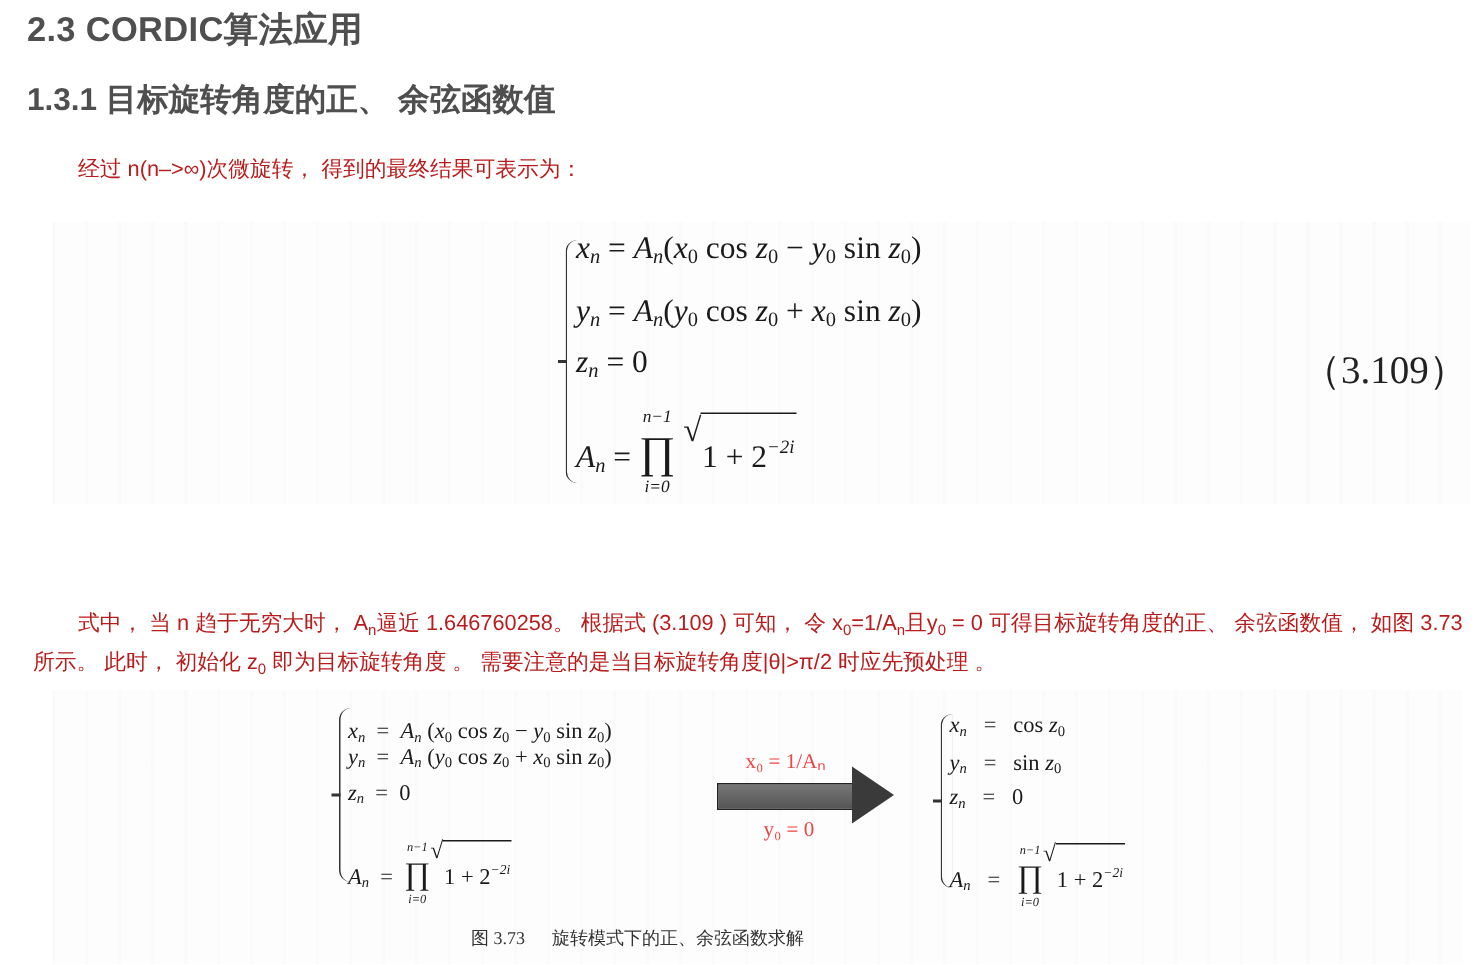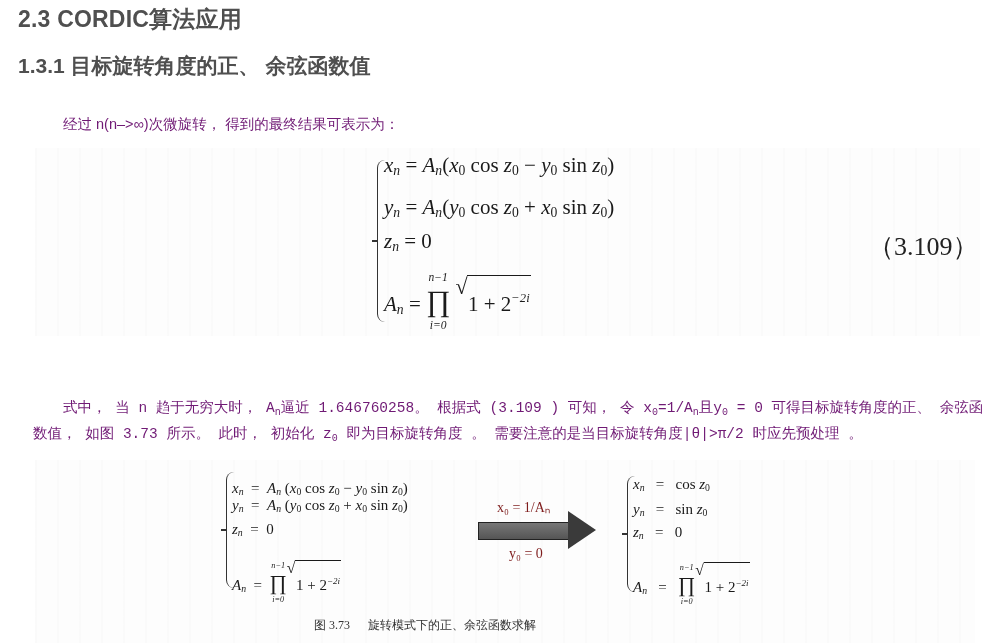--- a/index.html
+++ b/index.html
@@ -11,24 +11,24 @@
   .h2 {
     position: absolute; left: 18px; top: 4px;
     font-size: 23px; font-weight: bold; color: #4f4f4f; margin: 0;
     letter-spacing: 0.2px;
   }
   .h3 {
     position: absolute; left: 18px; top: 52px;
     font-size: 21px; font-weight: bold; color: #4f4f4f; margin: 0;
   }
   .para {
-    position: absolute; font-size: 14.5px; color: #701a75; line-height: 26px; margin: 15px;
+    position: absolute; font-size: 14.5px; color: #b91c1c; line-height: 26px; margin: 4px;
   }
   .p1 { left: 48px; top: 96px; }
-  .p2 { left: 18px; top: 380px; width: 960px; text-indent: 30px; font-family: Liberation Mono, monospace; }
+  .p2 { left: 18px; top: 399px; width: 960px; text-indent: 30px; }
   sub { font-size: 10px; vertical-align: -3px; line-height: 0; }
 
   .figbox {
     position: absolute; background: #fdfdfd;
     background-image: repeating-linear-gradient(90deg, rgba(0,0,0,0.012) 0 2px, rgba(0,0,0,0) 2px 22px);
   }
   .fig1 { left: 35px; top: 148px; width: 945px; height: 188px; }
   .fig2 { left: 35px; top: 460px; width: 940px; height: 183px; }
 
   .math { font-family: "Liberation Serif", "DejaVu Serif", serif; color: #1a1a1a; position: absolute; }
@@ -58,21 +58,21 @@
   .arrow {
     position: absolute; left: 478px; top: 522px; width: 92px; height: 16px;
     background: linear-gradient(#777, #555);
     border: 1px solid #222;
   }
   .arrowhead {
     position: absolute; left: 568px; top: 511px; width: 0; height: 0;
     border-top: 19px solid transparent; border-bottom: 19px solid transparent;
     border-left: 28px solid #3a3a3a;
   }
-  .cond { position: absolute; font-family: "Liberation Serif", serif; font-size: 14px; color: #7f1d1d; }
+  .cond { position: absolute; font-family: "Liberation Serif", serif; font-size: 14px; color: #ef4444; }
   .caption {
     position: absolute; left: 314px; top: 617px; font-family: "Liberation Serif", "DejaVu Serif", serif;
     font-size: 12px; color: #333; white-space: nowrap;
   }
   .caption .num { margin-right: 18px; }
 </style>
 </head>
 <body>
 
 <h2 class="h2">2.3 CORDIC算法应用</h2>

